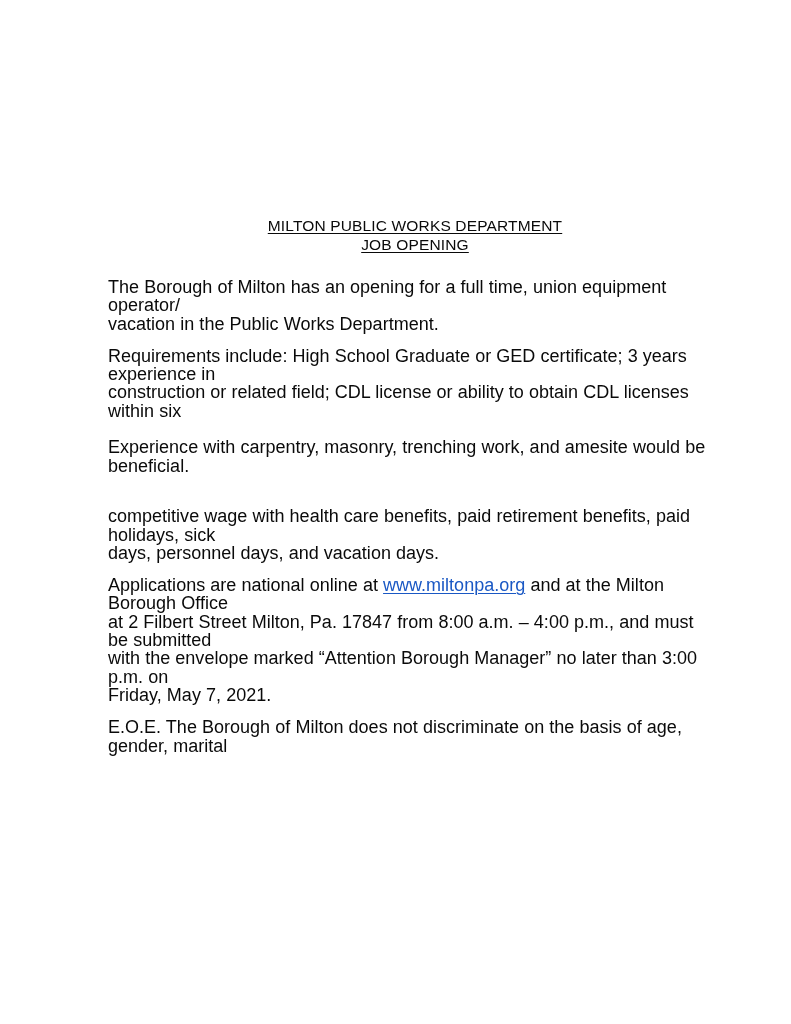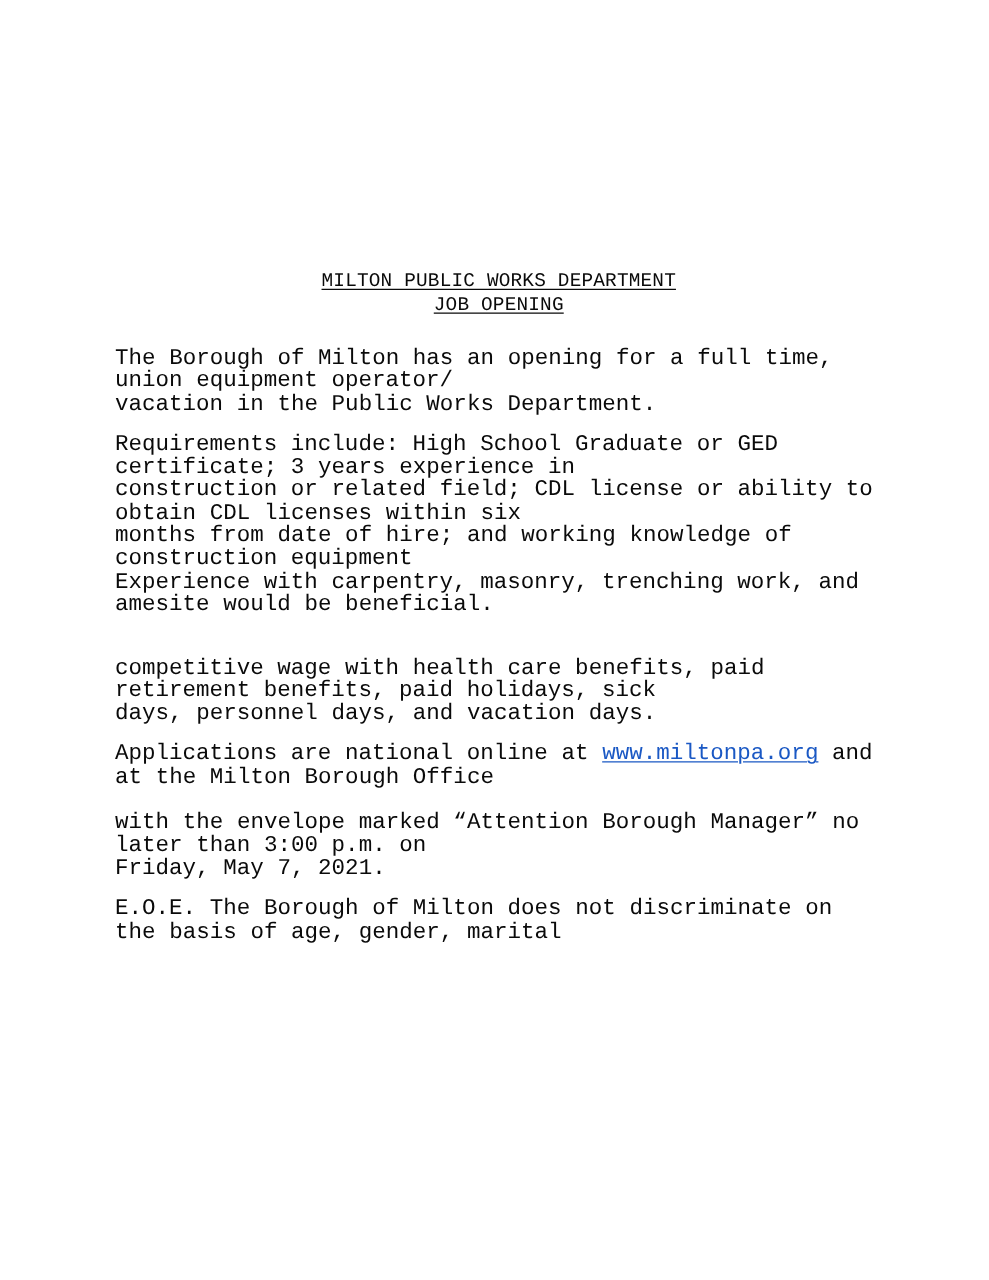--- a/index.html
+++ b/index.html
@@ -14,24 +14,23 @@
     height: 1024px;
     margin: 0 auto;
     background: #ffffff;
     overflow: hidden;
     font-family: "Liberation Sans", sans-serif;
     color: #0a0a0a;
     -webkit-font-smoothing: antialiased;
   }
   .doc-body {
     position: absolute;
-    left: 92px;
+    left: 108px;
     top: 216px;
     width: 608px;
-    font-family: Liberation Mono, monospace;
   }
   .doc-title {
     text-align: center;
     font-size: 15.5px;
     line-height: 19px;
     letter-spacing: 0.15px;
     color: #0a0a0a;
     margin: 0 0 0 0;
     padding-left: 6px;
   }
@@ -82,33 +81,33 @@
     <div class="spacer-after-title"></div>
 
     <p class="para">
       <span>The Borough of Milton has an opening for a full time, union equipment operator/</span><br>
       <span>vacation in the Public Works Department.</span>
     </p>
 
     <p class="para">
       <span>Requirements include:  High School Graduate or GED certificate; 3 years experience in</span><br>
       <span>construction or related field; CDL license or ability to obtain CDL licenses within six</span><br>
-      <span>months from date of hire; and working knowledge of construction equipment</span><br>
+      <br>
       <span>Experience with carpentry, masonry, trenching work, and amesite would be beneficial.</span><br>
     </p>
 
     <p class="para">
       <br>
       <span>competitive wage with health care benefits, paid retirement benefits, paid holidays, sick</span><br>
       <span>days, personnel days, and vacation days.</span>
     </p>
 
     <p class="para">
       <span class="nowrapline">Applications are national online at </span><a class="doc-link" href="#">www.miltonpa.org</a><span class="nowrapline"> and at the Milton Borough Office</span><br>
-      <br>
+      <span>at 2 Filbert Street Milton, Pa. 17847 from 8:00 a.m. – 4:00 p.m., and must be submitted</span><br>
       <span>with the envelope marked “Attention Borough Manager” no later than 3:00 p.m. on</span><br>
       <span>Friday, May 7, 2021.</span>
     </p>
 
     <p class="para">
       <span>E.O.E. The Borough of Milton does not discriminate on the basis of age, gender, marital</span><br>
     </p>
 
   </div>
 </div>

